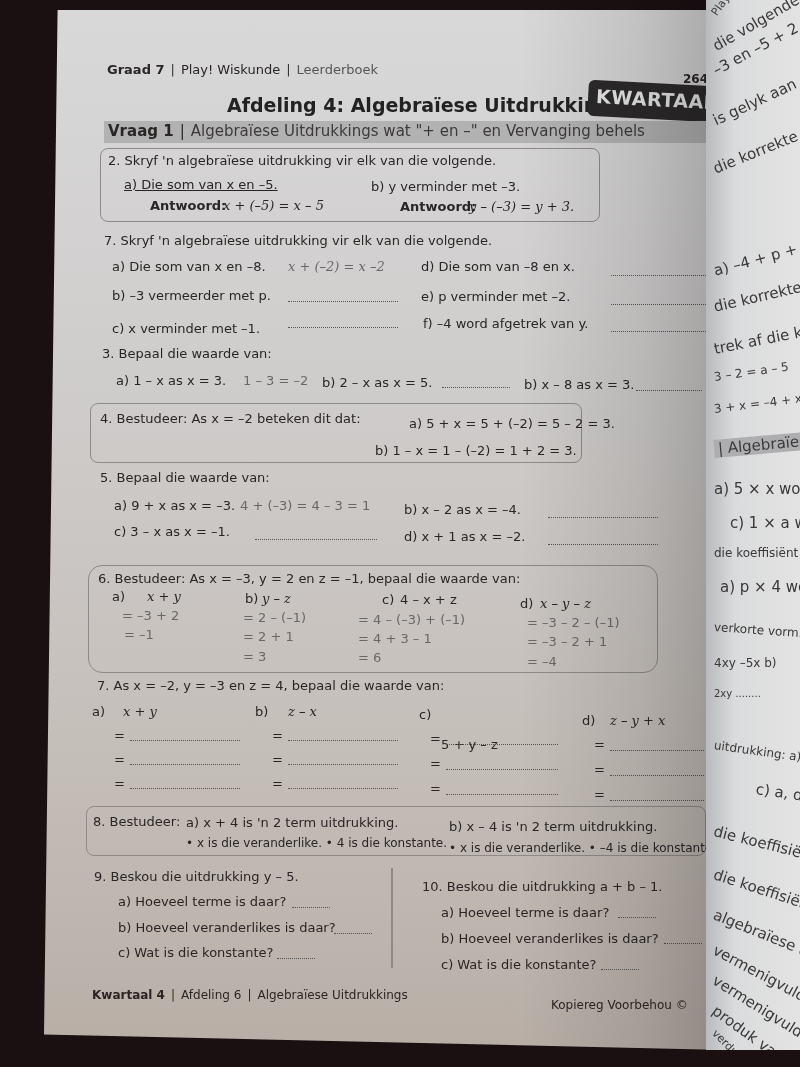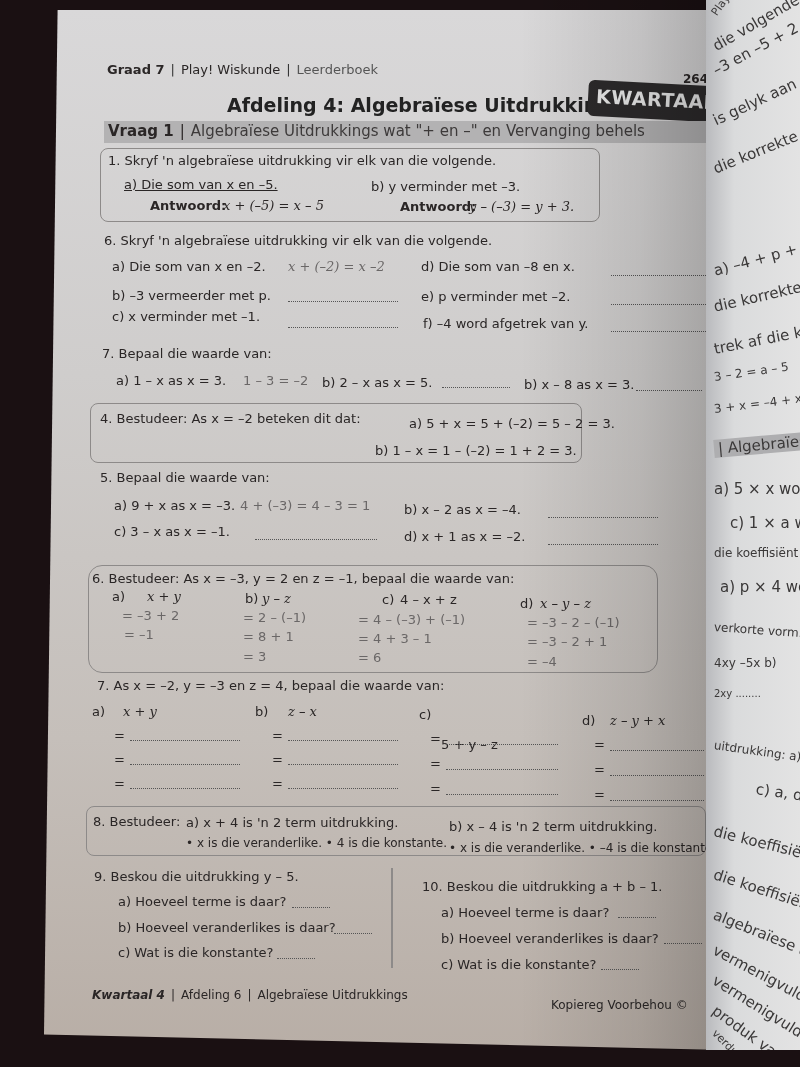--- a/index.html
+++ b/index.html
@@ -82,21 +82,21 @@
     position: absolute;
     border: 1.5px solid #8d8a89;
     border-radius: 8px;
   }
   .t { position: absolute; font-size: 13px; white-space: nowrap; color: #2a2626; }
   .b { font-weight: bold; }
   .ans { color: #6a6767; }
   .dots { position: absolute; height: 10px; border-bottom: 1.5px dotted #555; }
   .divider { position: absolute; background: #8d8a89; }
   .footer-l { position: absolute; left: 92px; top: 988px; font-size: 12px; }
-  .footer-l .b2 { font-weight: bold; font-style: italic; }
+  .footer-l .b2 { font-weight: bold; }
   .footer-l .sep { margin: 0 6px; }
   .footer-r { position: absolute; left: 551px; top: 998px; font-size: 12px; }
   .floor {
     position: absolute; left: 0; top: 1050px; width: 800px; height: 17px;
     background: #1a1012;
   }
 </style>
 </head>
 <body>
 
@@ -107,43 +107,43 @@
 </div>
 <div class="page-num">264</div>
 <div class="section-title">Afdeling 4: Algebraïese Uitdrukkings</div>
 <div class="badge">KWARTAAL</div>
 
 <div class="vraag-bar">
   <span class="num">Vraag 1</span><span class="pipe">|</span><span class="desc">Algebraïese Uitdrukkings wat "+ en –" en Vervanging behels</span>
 </div>
 
 <div class="box" style="left:100px;top:148px;width:500px;height:74px;"></div>
-<div class="t" style="left:108px;top:153px;">1. Skryf 'n algebraïese uitdrukking vir elk van die volgende.</div>
+<div class="t" style="left:108px;top:153px;">2. Skryf 'n algebraïese uitdrukking vir elk van die volgende.</div>
 <div class="t" style="left:124px;top:177px;text-decoration:underline;">a)  Die som van x en –5.</div>
 <div class="t b" style="left:150px;top:198px;">Antwoord:</div>
 <div class="t serif" style="left:223px;top:198px;">x + (–5) = x – 5</div>
 <div class="t" style="left:371px;top:179px;">b)  y verminder met –3.</div>
 <div class="t b" style="left:400px;top:199px;">Antwoord:</div>
 <div class="t serif" style="left:469px;top:199px;">y – (–3) = y + 3.</div>
 
-<div class="t" style="left:104px;top:233px;">6. Skryf 'n algebraïese uitdrukking vir elk van die volgende.</div>
-<div class="t" style="left:112px;top:259px;">a)  Die som van x en –2.</div>
+<div class="t" style="left:104px;top:233px;">7. Skryf 'n algebraïese uitdrukking vir elk van die volgende.</div>
+<div class="t" style="left:112px;top:259px;">a)  Die som van x en –8.</div>
 <div class="t serif ans" style="left:288px;top:259px;">x + (–2) = x –2</div>
 <div class="t" style="left:112px;top:288px;">b)  –3 vermeerder met p.</div>
 <div class="dots" style="left:288px;top:292px;width:110px;"></div>
-<div class="t" style="left:112px;top:309px;">c)  x verminder met –1.</div>
+<div class="t" style="left:112px;top:321px;">c)  x verminder met –1.</div>
 <div class="dots" style="left:288px;top:318px;width:110px;"></div>
 <div class="t" style="left:421px;top:259px;">d)  Die som van –8 en x.</div>
 <div class="dots" style="left:611px;top:266px;width:95px;"></div>
 <div class="t" style="left:421px;top:289px;">e)  p verminder met –2.</div>
 <div class="dots" style="left:611px;top:295px;width:95px;"></div>
 <div class="t" style="left:423px;top:316px;">f)  –4 word afgetrek van y.</div>
 <div class="dots" style="left:611px;top:322px;width:95px;"></div>
 
-<div class="t" style="left:102px;top:346px;">7. Bepaal die waarde van:</div>
+<div class="t" style="left:102px;top:346px;">3. Bepaal die waarde van:</div>
 <div class="t" style="left:116px;top:373px;">a) 1 – x  as  x = 3.</div>
 <div class="t ans" style="left:243px;top:373px;">1 – 3 = –2</div>
 <div class="t" style="left:322px;top:375px;">b) 2 – x  as  x = 5.</div>
 <div class="dots" style="left:442px;top:378px;width:68px;"></div>
 <div class="t" style="left:524px;top:377px;">b)  x – 8 as  x = 3.</div>
 <div class="dots" style="left:636px;top:381px;width:66px;"></div>
 
 <div class="box" style="left:90px;top:403px;width:492px;height:60px;"></div>
 <div class="t" style="left:100px;top:411px;">4. Bestudeer:  As  x = –2  beteken dit dat:</div>
 <div class="t" style="left:409px;top:416px;">a)  5 + x = 5 + (–2) = 5 – 2 = 3.</div>
@@ -153,31 +153,31 @@
 <div class="t" style="left:114px;top:498px;">a)  9 + x  as  x = –3.</div>
 <div class="t ans" style="left:240px;top:498px;">4 + (–3) = 4 – 3 = 1</div>
 <div class="t" style="left:404px;top:502px;">b)  x – 2   as  x = –4.</div>
 <div class="dots" style="left:548px;top:508px;width:110px;"></div>
 <div class="t" style="left:114px;top:524px;">c)  3 – x  as  x = –1.</div>
 <div class="dots" style="left:255px;top:530px;width:122px;"></div>
 <div class="t" style="left:404px;top:529px;">d)  x + 1   as  x = –2.</div>
 <div class="dots" style="left:548px;top:535px;width:110px;"></div>
 
 <div class="box" style="left:88px;top:565px;width:570px;height:108px;border-radius:14px;"></div>
-<div class="t" style="left:92px;top:571px;">6. Bestudeer:  As  x = –3, y = 2 en z = –1, bepaal die waarde van:</div>
+<div class="t" style="left:98px;top:571px;">6. Bestudeer:  As  x = –3, y = 2 en z = –1, bepaal die waarde van:</div>
 
 <div class="t" style="left:112px;top:589px;">a)</div>
 <div class="t serif" style="left:147px;top:589px;">x + y</div>
 <div class="t ans" style="left:122px;top:608px;">= –3 + 2</div>
 <div class="t ans" style="left:124px;top:627px;">= –1</div>
 
 <div class="t" style="left:245px;top:591px;">b)</div>
 <div class="t serif" style="left:262px;top:591px;">y – z</div>
 <div class="t ans" style="left:243px;top:610px;">= 2 – (–1)</div>
-<div class="t ans" style="left:243px;top:629px;">= 8 + 1</div>
+<div class="t ans" style="left:243px;top:629px;">= 2 + 1</div>
 <div class="t ans" style="left:243px;top:649px;">= 3</div>
 
 <div class="t" style="left:382px;top:592px;">c)</div>
 <div class="t" style="left:400px;top:592px;">4 – x + z</div>
 <div class="t ans" style="left:358px;top:612px;">= 4 – (–3) + (–1)</div>
 <div class="t ans" style="left:358px;top:631px;">= 4 + 3 – 1</div>
 <div class="t ans" style="left:358px;top:650px;">= 6</div>
 
 <div class="t" style="left:520px;top:596px;">d)</div>
 <div class="t serif" style="left:540px;top:596px;">x – y – z</div>

